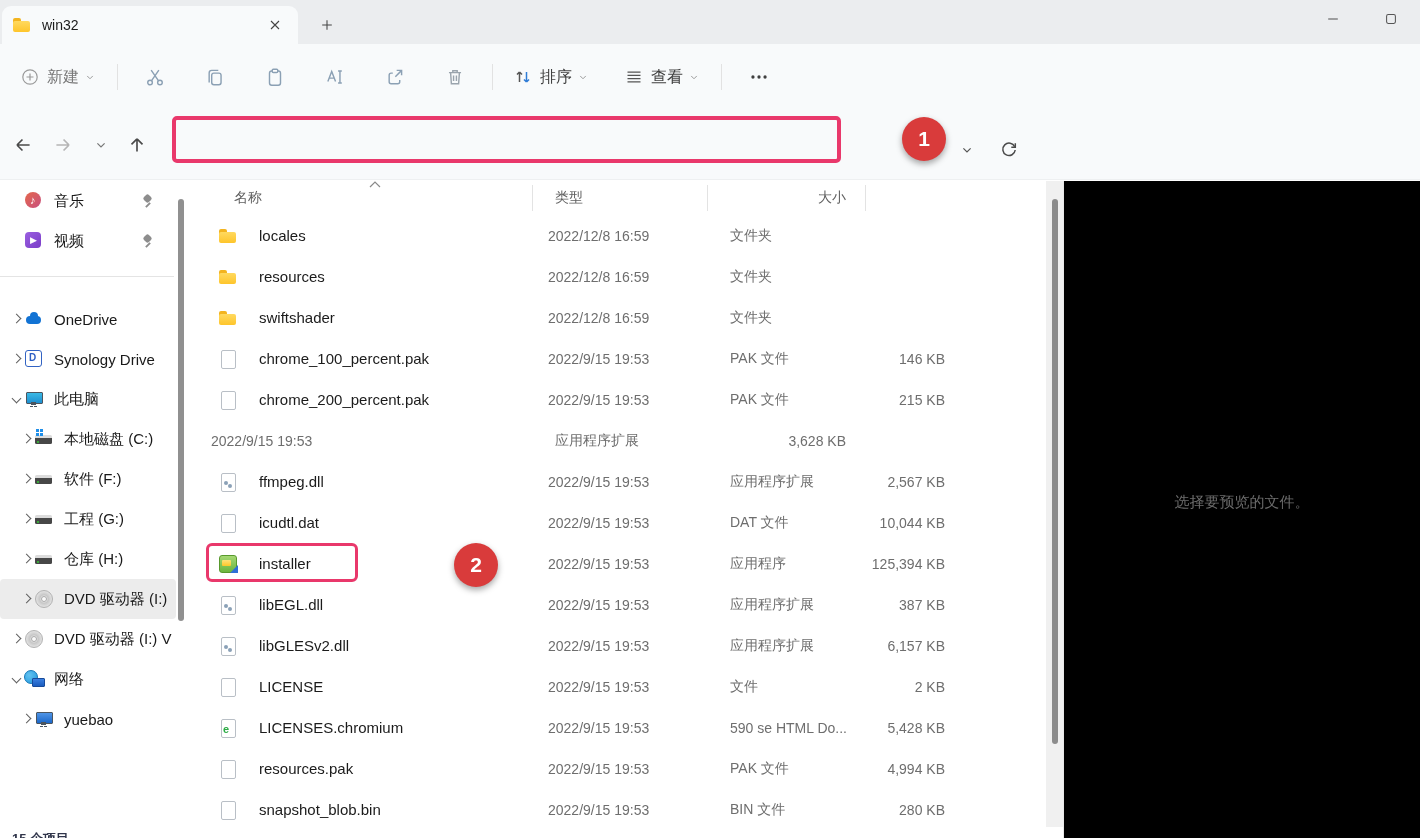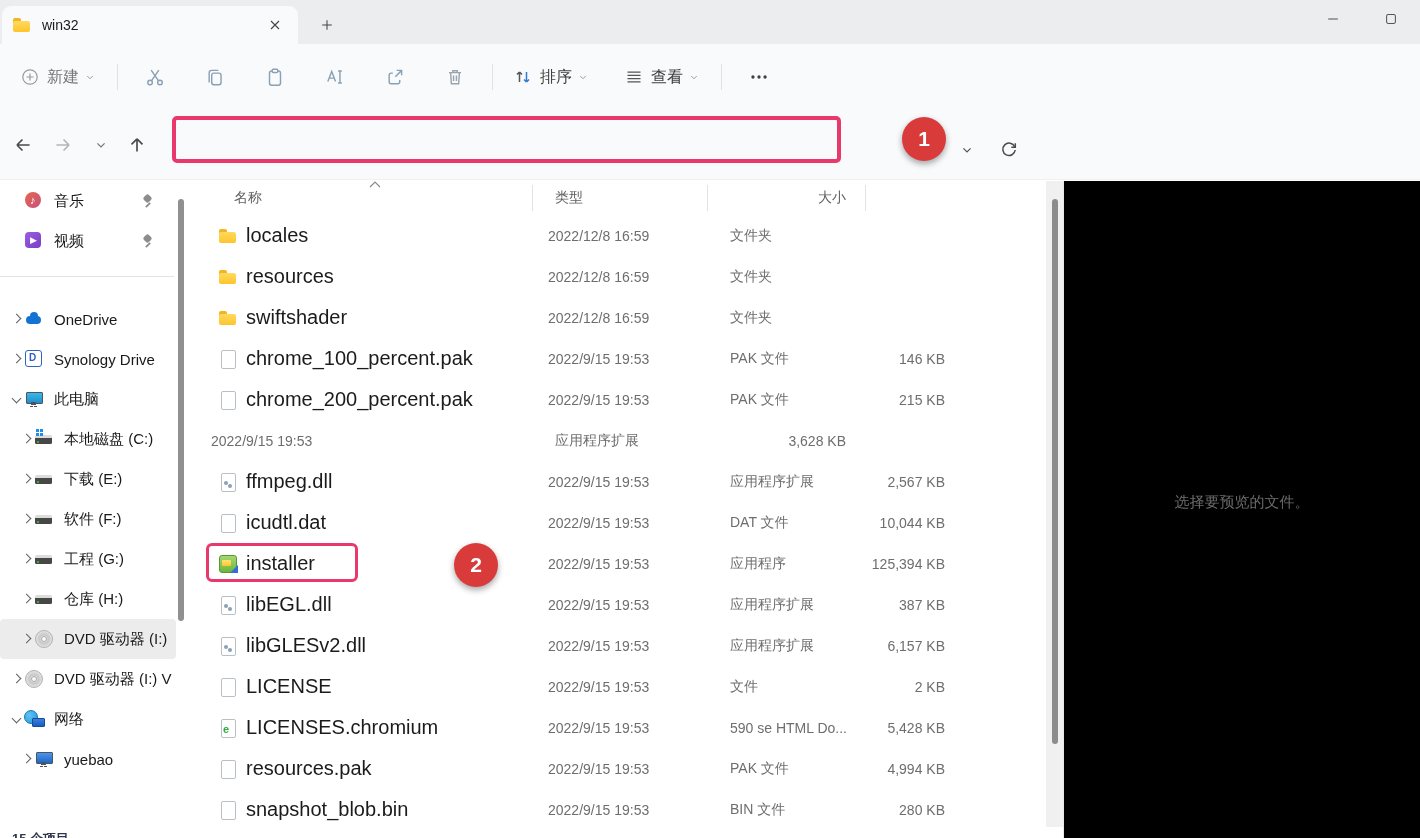--- a/index.html
+++ b/index.html
@@ -68,21 +68,21 @@
   .fhead { height:34px; }
   .hcell { position:relative; font-size:14px; color:#5f5f5f; height:100%; display:flex; align-items:center; }
   .hcell.h-name { padding-left:38px; }
   .hcell.h-date { padding-left:15px; }
   .hcell.h-type { padding-left:22px; }
   .hcell.h-size { justify-content:flex-end; padding-right:20px; }
   .hcell::after { content:""; position:absolute; right:0; top:4px; bottom:4px; width:1px; background:#e3e3e3; }
   .sort-caret { position:absolute; left:172px; top:-1px; }
   .frow { height:41px; }
   .c-name { display:flex; align-items:center; padding-left:22px; overflow:hidden; }
-  .fname { font-size:20px; color:#1b1b1b; margin-left:8px; white-space:nowrap; }
+  .fname { font-size:15px; color:#1b1b1b; margin-left:21px; white-space:nowrap; }
   .c-date, .c-type { font-size:14px; color:#6e6e6e; white-space:nowrap; }
   .c-date { padding-left:15px; }
   .c-type { padding-left:22px; }
   .c-size { font-size:14px; color:#6e6e6e; text-align:right; padding-right:20px; white-space:nowrap; }
 
   
   .list-scrolltrack { position:absolute; left:1046px; top:0; width:17px; height:646px; background:#f0f0f0; }
   .list-scroll-thumb { position:absolute; left:6px; top:18px; width:6px; height:545px; background:#8c8c8c; border-radius:3px; }
   .preview { position:absolute; left:1063px; top:0; width:357px; height:740px; background:#000000; border-left:1px solid #e8e8e8; }
   .preview-msg { position:absolute; left:0; right:0; top:312px; text-align:center; font-size:15px; color:#6b6b6b; }
@@ -381,28 +381,20 @@
             </span>
     <span class="side-label">此电脑</span>
 
   </div>
           <div class="side-item nested">
     <span class="exp exp-right"></span>
     <span class="ic ic-drive-c">
               <i class="x"></i>
             </span>
     <span class="side-label">本地磁盘 (C:)</span>
-
-  </div>
-          <div class="side-item nested">
-    <span class="exp exp-right"></span>
-    <span class="ic ic-drive">
-              <i class="x"></i>
-            </span>
-    <span class="side-label">下载 (E:)</span>
 
   </div>
           <div class="side-item nested">
     <span class="exp exp-right"></span>
     <span class="ic ic-drive">
               <i class="x"></i>
             </span>
     <span class="side-label">软件 (F:)</span>
 
   </div>

